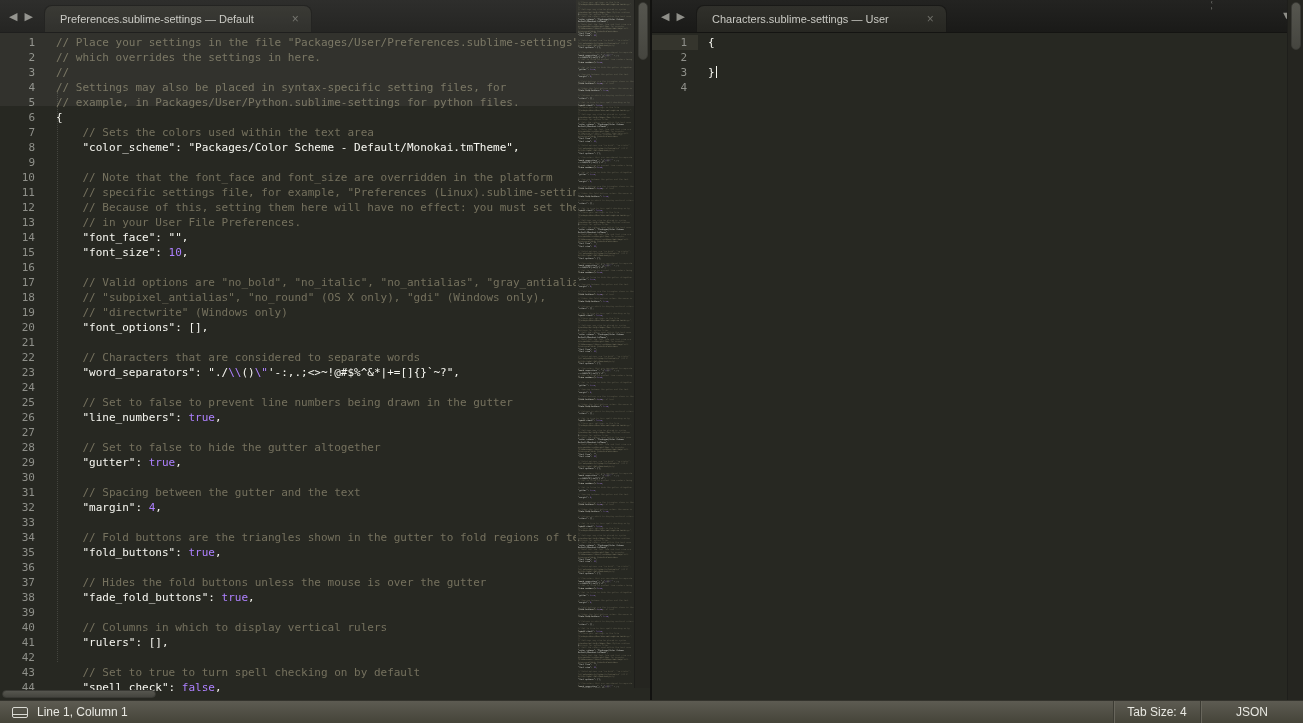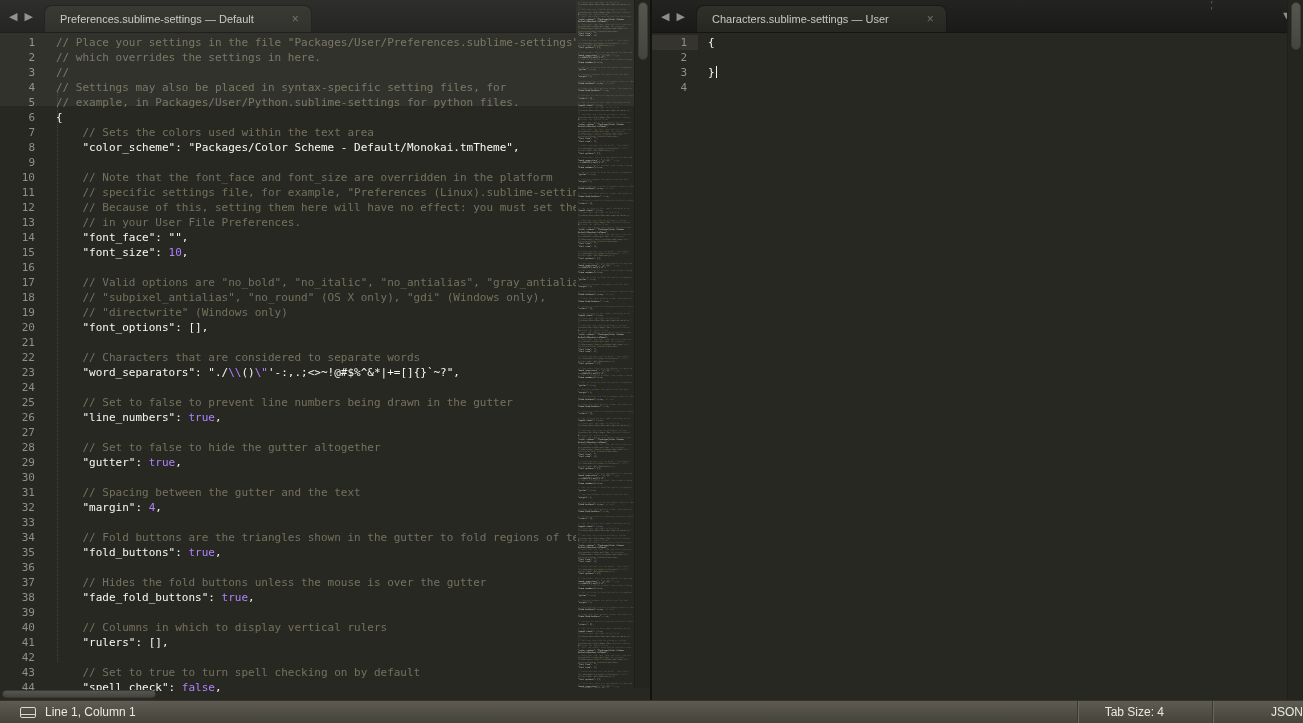--- a/index.html
+++ b/index.html
@@ -102,37 +102,36 @@
   }
 
   
   .statusbar {
     height:23px; flex:none;
     background:linear-gradient(#5d5b52,#454439);
     border-top:1px solid #34332d;
     display:flex; align-items:center;
     color:#e9e9e3; font-size:12px;
   }
-  .status-left { display:flex; align-items:center; gap:9px; padding-left:20px; flex:1; }
+  .status-left { display:flex; align-items:center; gap:9px; padding-left:12px; flex:1; }
   .panel-icon {
     width:16px; height:11px; border:1px solid #d9d9d3; border-radius:2px;
     position:relative; cursor:pointer;
   }
   .panel-icon::after {
     content:""; position:absolute; left:0; right:0; top:6px;
     border-top:1px solid #d9d9d3;
   }
   .status-cell {
-    height:100%; display:flex; align-items:center; justify-content:flex-end;
+    height:100%; display:flex; align-items:center; justify-content:center;
     border-left:1px solid #3c3b33; box-shadow:inset 1px 0 0 #68665c;
     cursor:pointer;
-    margin-left:48px;
   }
   .cell-tabsize { width:87px; }
-  .cell-syntax { width:91px; }
+  .cell-syntax { width:103px; }
 </style>
 </head>
 <body>
 
 <div class="window">
   <div class="panes">
 
     <div class="pane pane-left">
       <div class="tabbar">
         <div class="nav-arrows">

